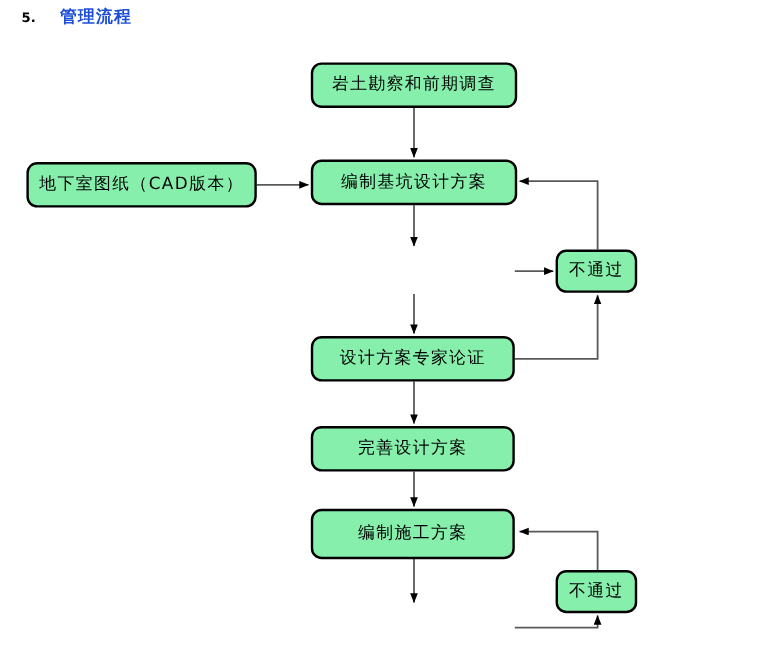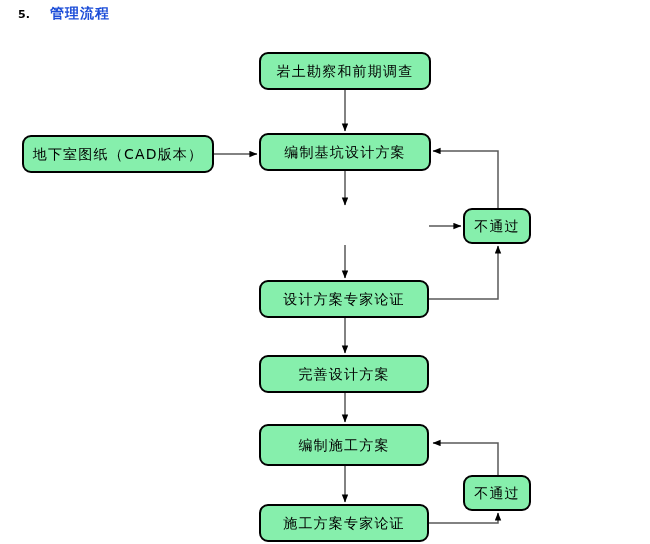--- a/index.html
+++ b/index.html
@@ -163,17 +163,14 @@
   </div>
 
   <div class="node" id="node-construct">
     <span class="label">编制施工方案</span>
   </div>
 
   <div class="node" id="node-fail2">
     <span class="label">不通过</span>
   </div>
 
-  <div class="node" id="node-expert2">
-    <span class="label">施工方案专家论证</span>
-  </div>
 
 </div>
 
 </body></html>

